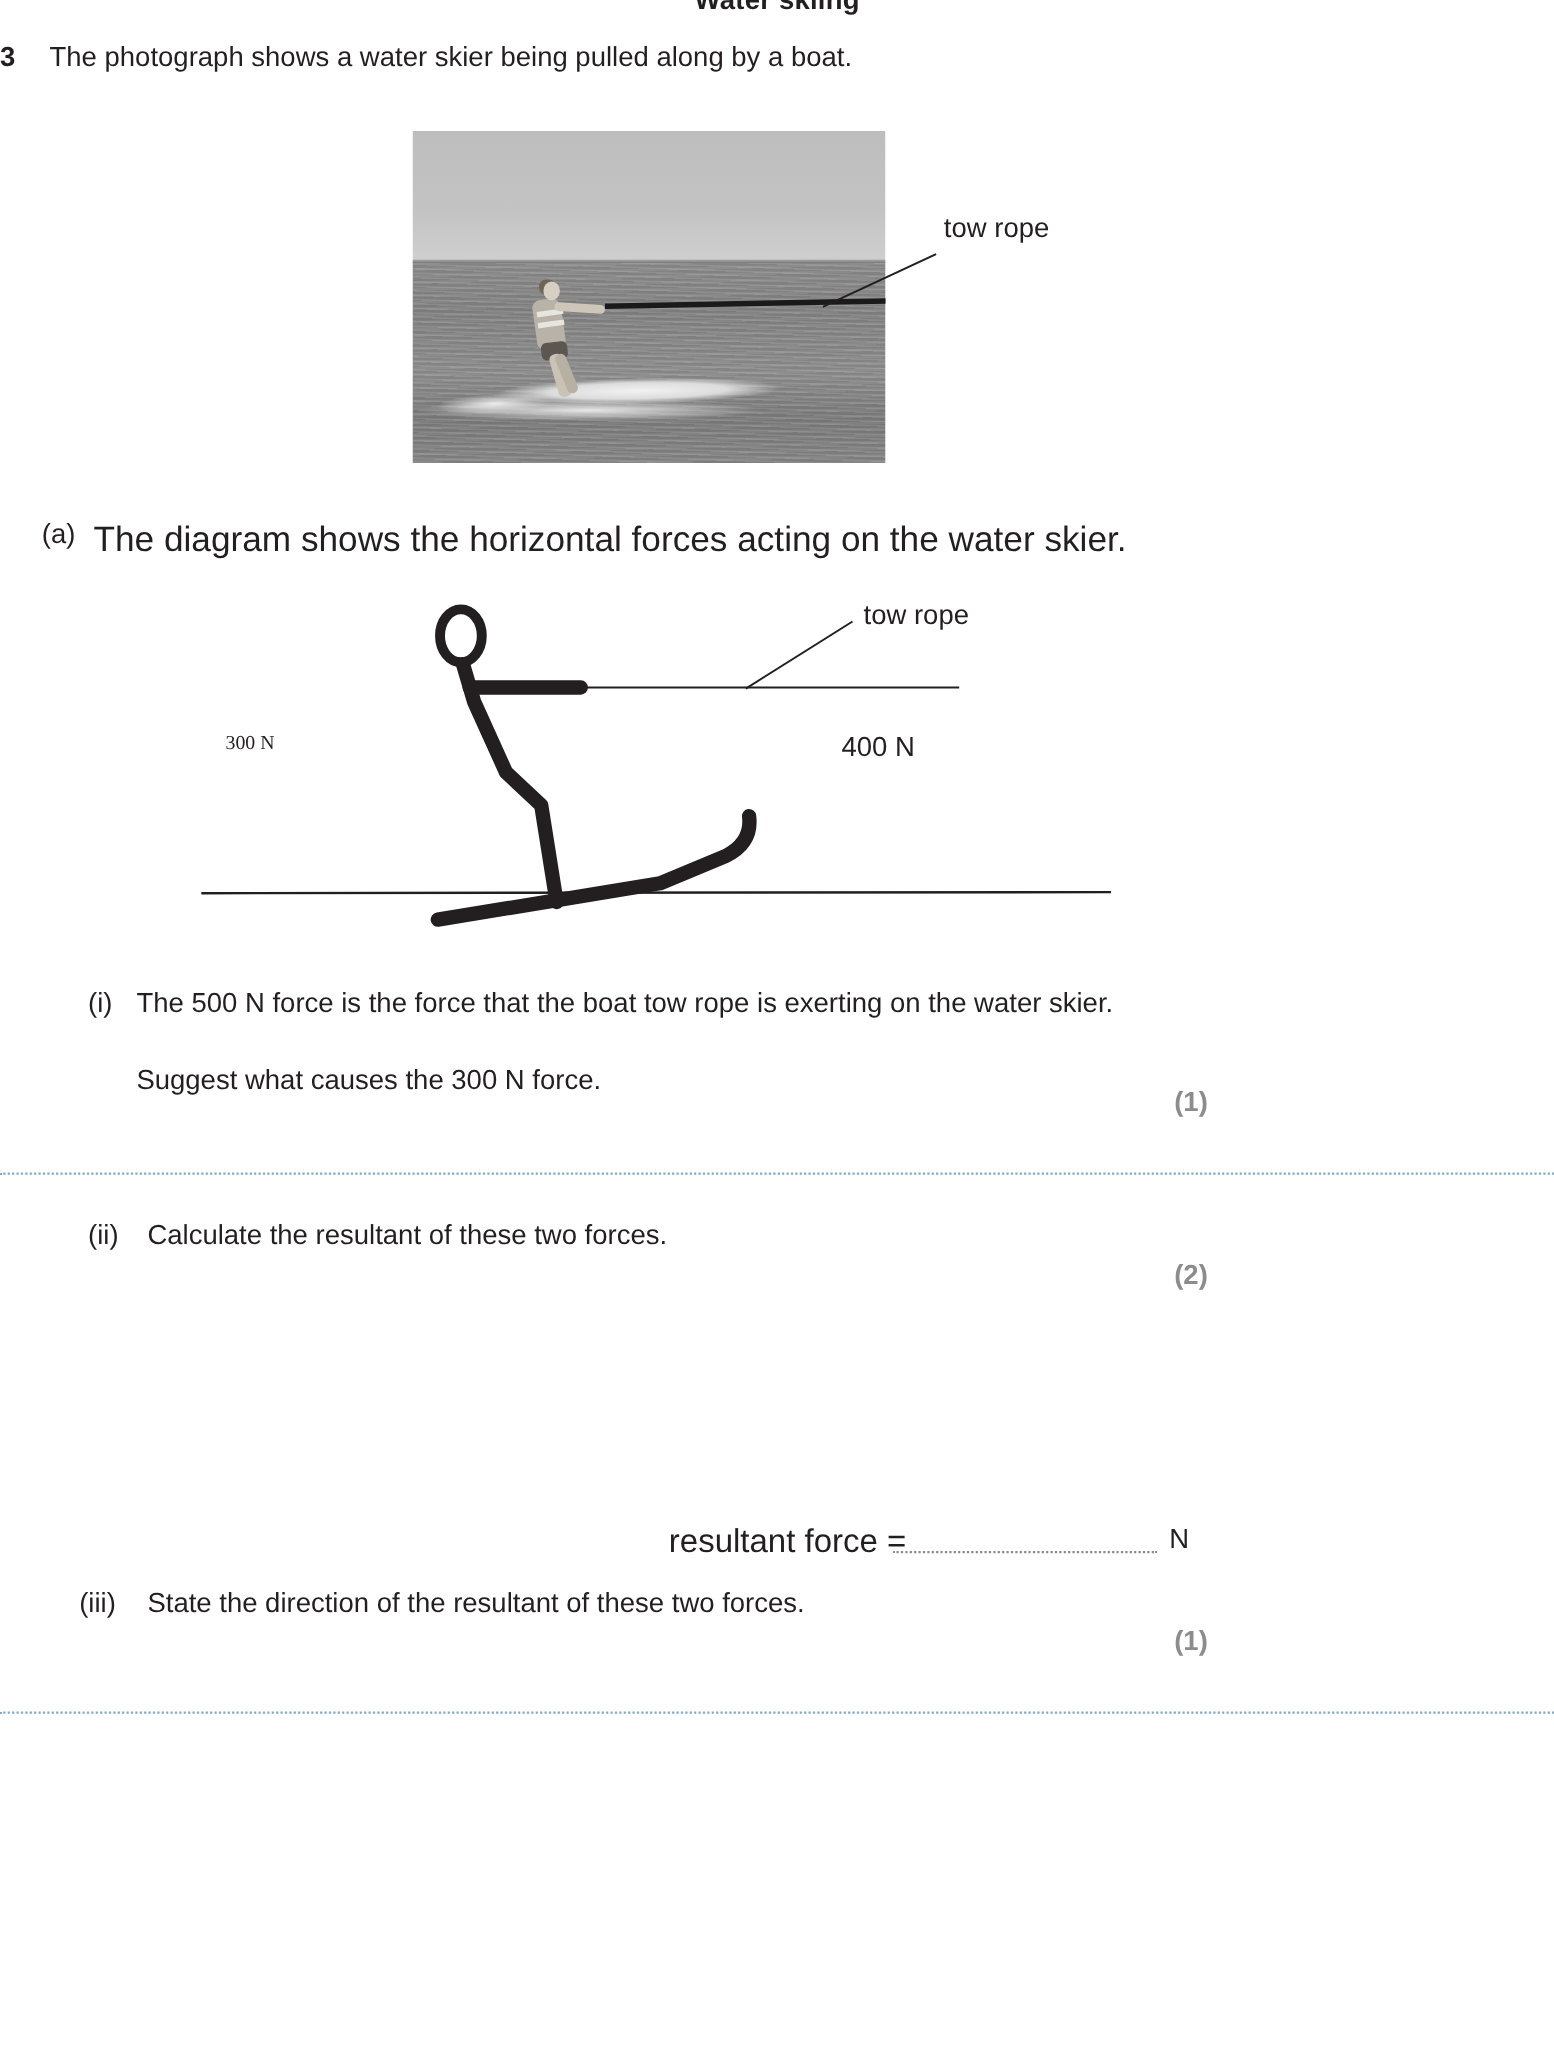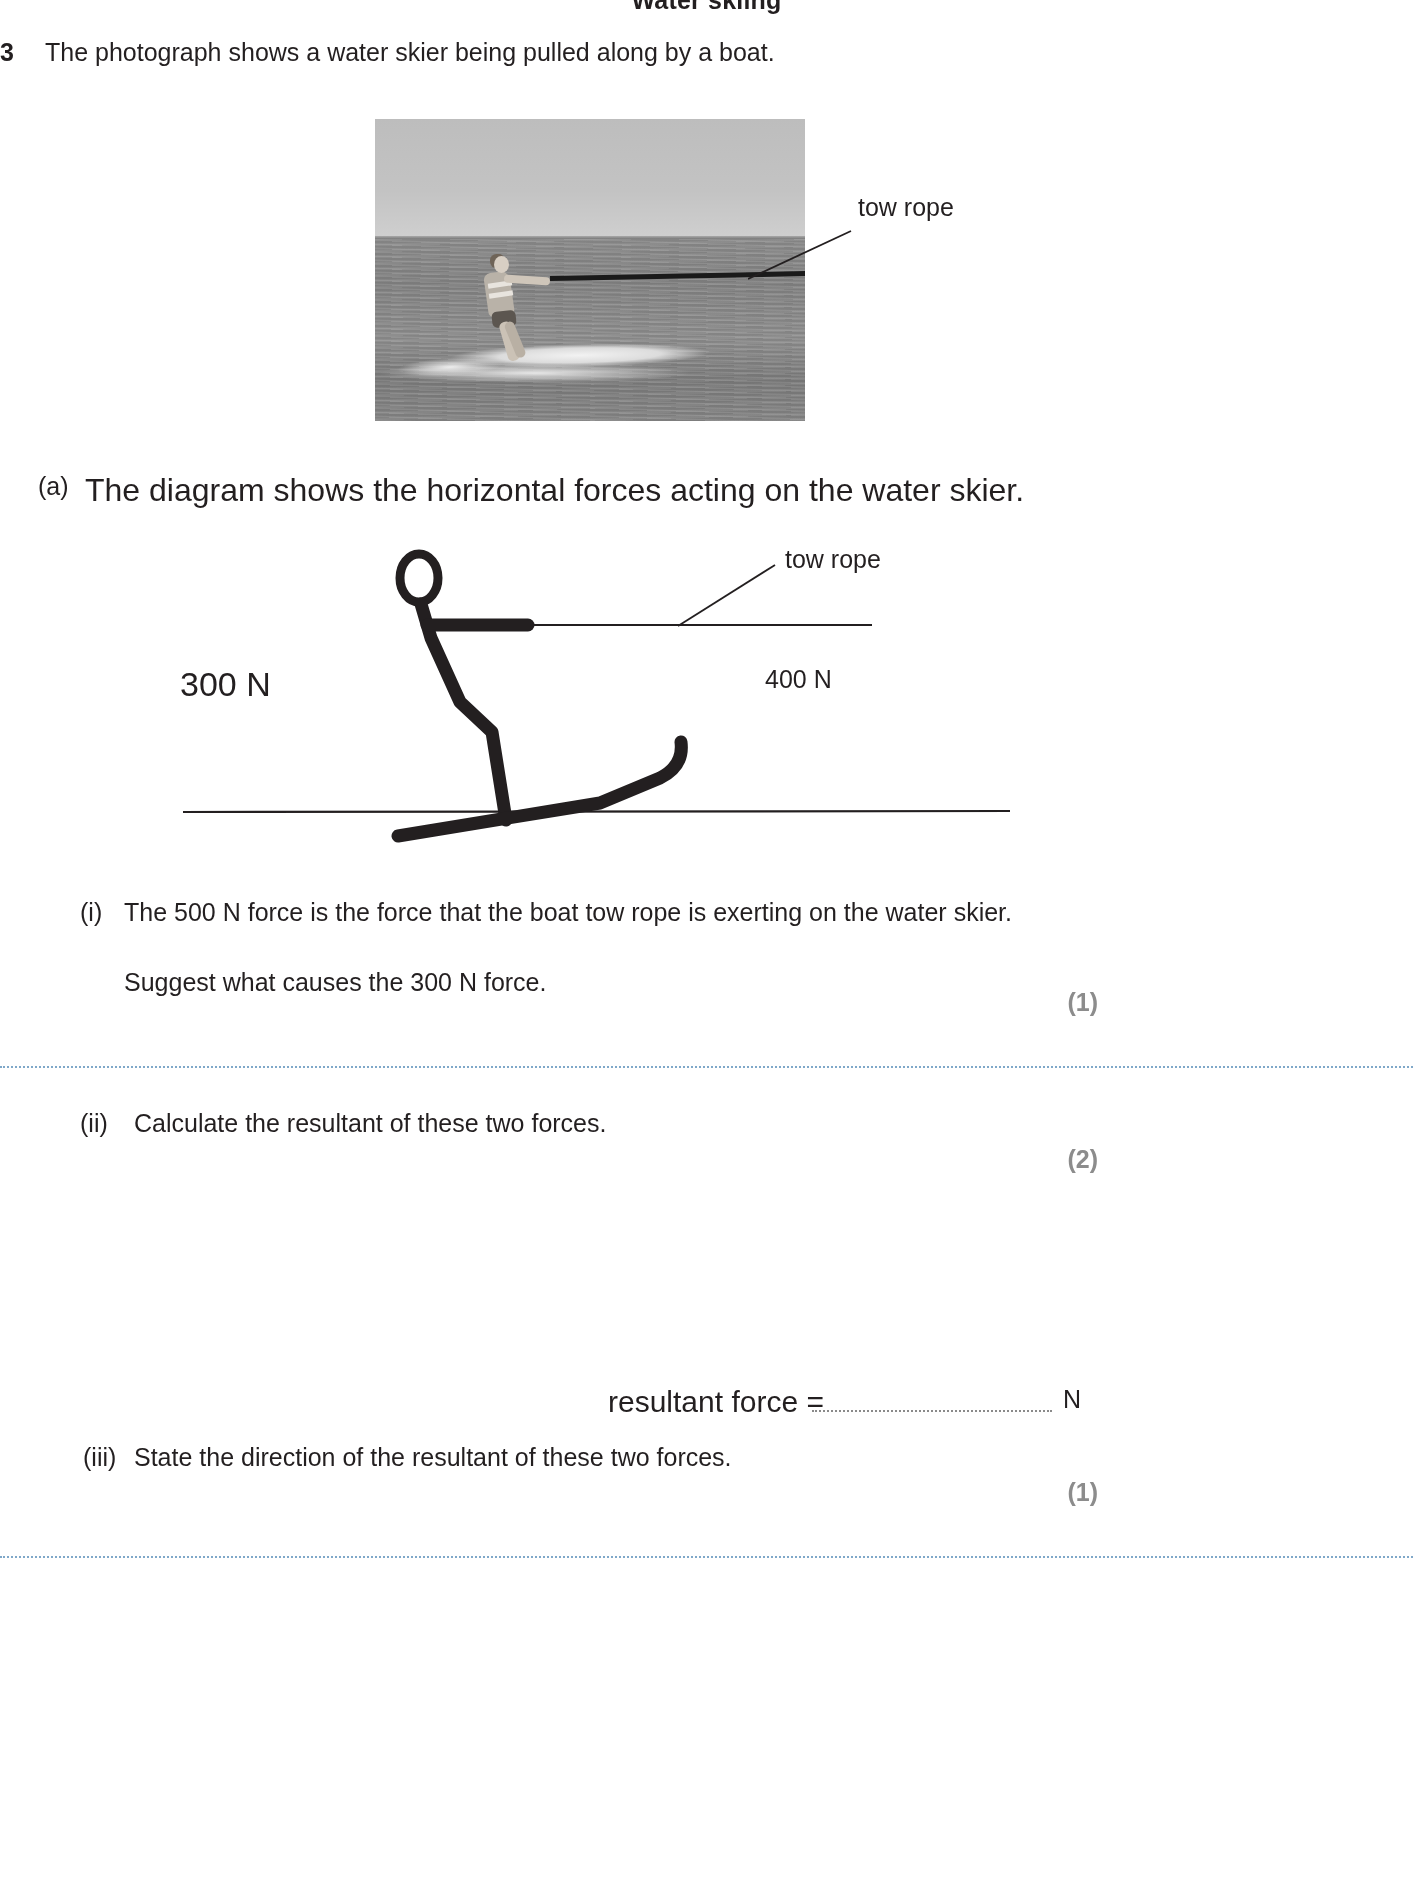--- a/index.html
+++ b/index.html
@@ -161,23 +161,24 @@
     width: 1130px; height: 330px;
   }
   .tow-label-diag {
     position: absolute;
     left: 785px; top: 545px;
     font-size: 25px;
     white-space: nowrap;
   }
   .lbl-300 {
     position: absolute;
-    left: 180px; top: 665px;
-    font-size: 34px;
-    white-space: nowrap;
+    left: 205px; top: 665px;
+    font-size: 18px;
+    white-space: nowrap;
+    font-family: Liberation Serif, serif;
   }
   .lbl-500 {
     position: absolute;
     left: 765px; top: 665px;
     font-size: 25px;
     white-space: nowrap;
   }
 
   
   .sub-roman {
@@ -294,17 +295,17 @@
 <div class="dotrule" style="top:1066px;"></div>
 
 <div class="sub-roman" style="left:80px; top:1109px;">(ii)</div>
 <div class="sub-text" style="left:134px; top:1109px;">Calculate the resultant of these two forces.</div>
 <div class="marks" style="top:1145px; right:315px;">(2)</div>
 
 <div class="answer-label" style="left:608px; top:1385px;">resultant force =</div>
 <div class="answer-dots" style="left:812px; top:1410px; width:240px;"></div>
 <div class="answer-unit" style="left:1063px; top:1385px;">N</div>
 
-<div class="sub-roman" style="left:83px; top:1443px;">(iii)</div>
+<div class="sub-roman" style="left:72px; top:1443px;">(iii)</div>
 <div class="sub-text" style="left:134px; top:1443px;">State the direction of the resultant of these two forces.</div>
 <div class="marks" style="top:1478px; right:315px;">(1)</div>
 
 <div class="dotrule" style="top:1556px;"></div>
 
 </body></html>

